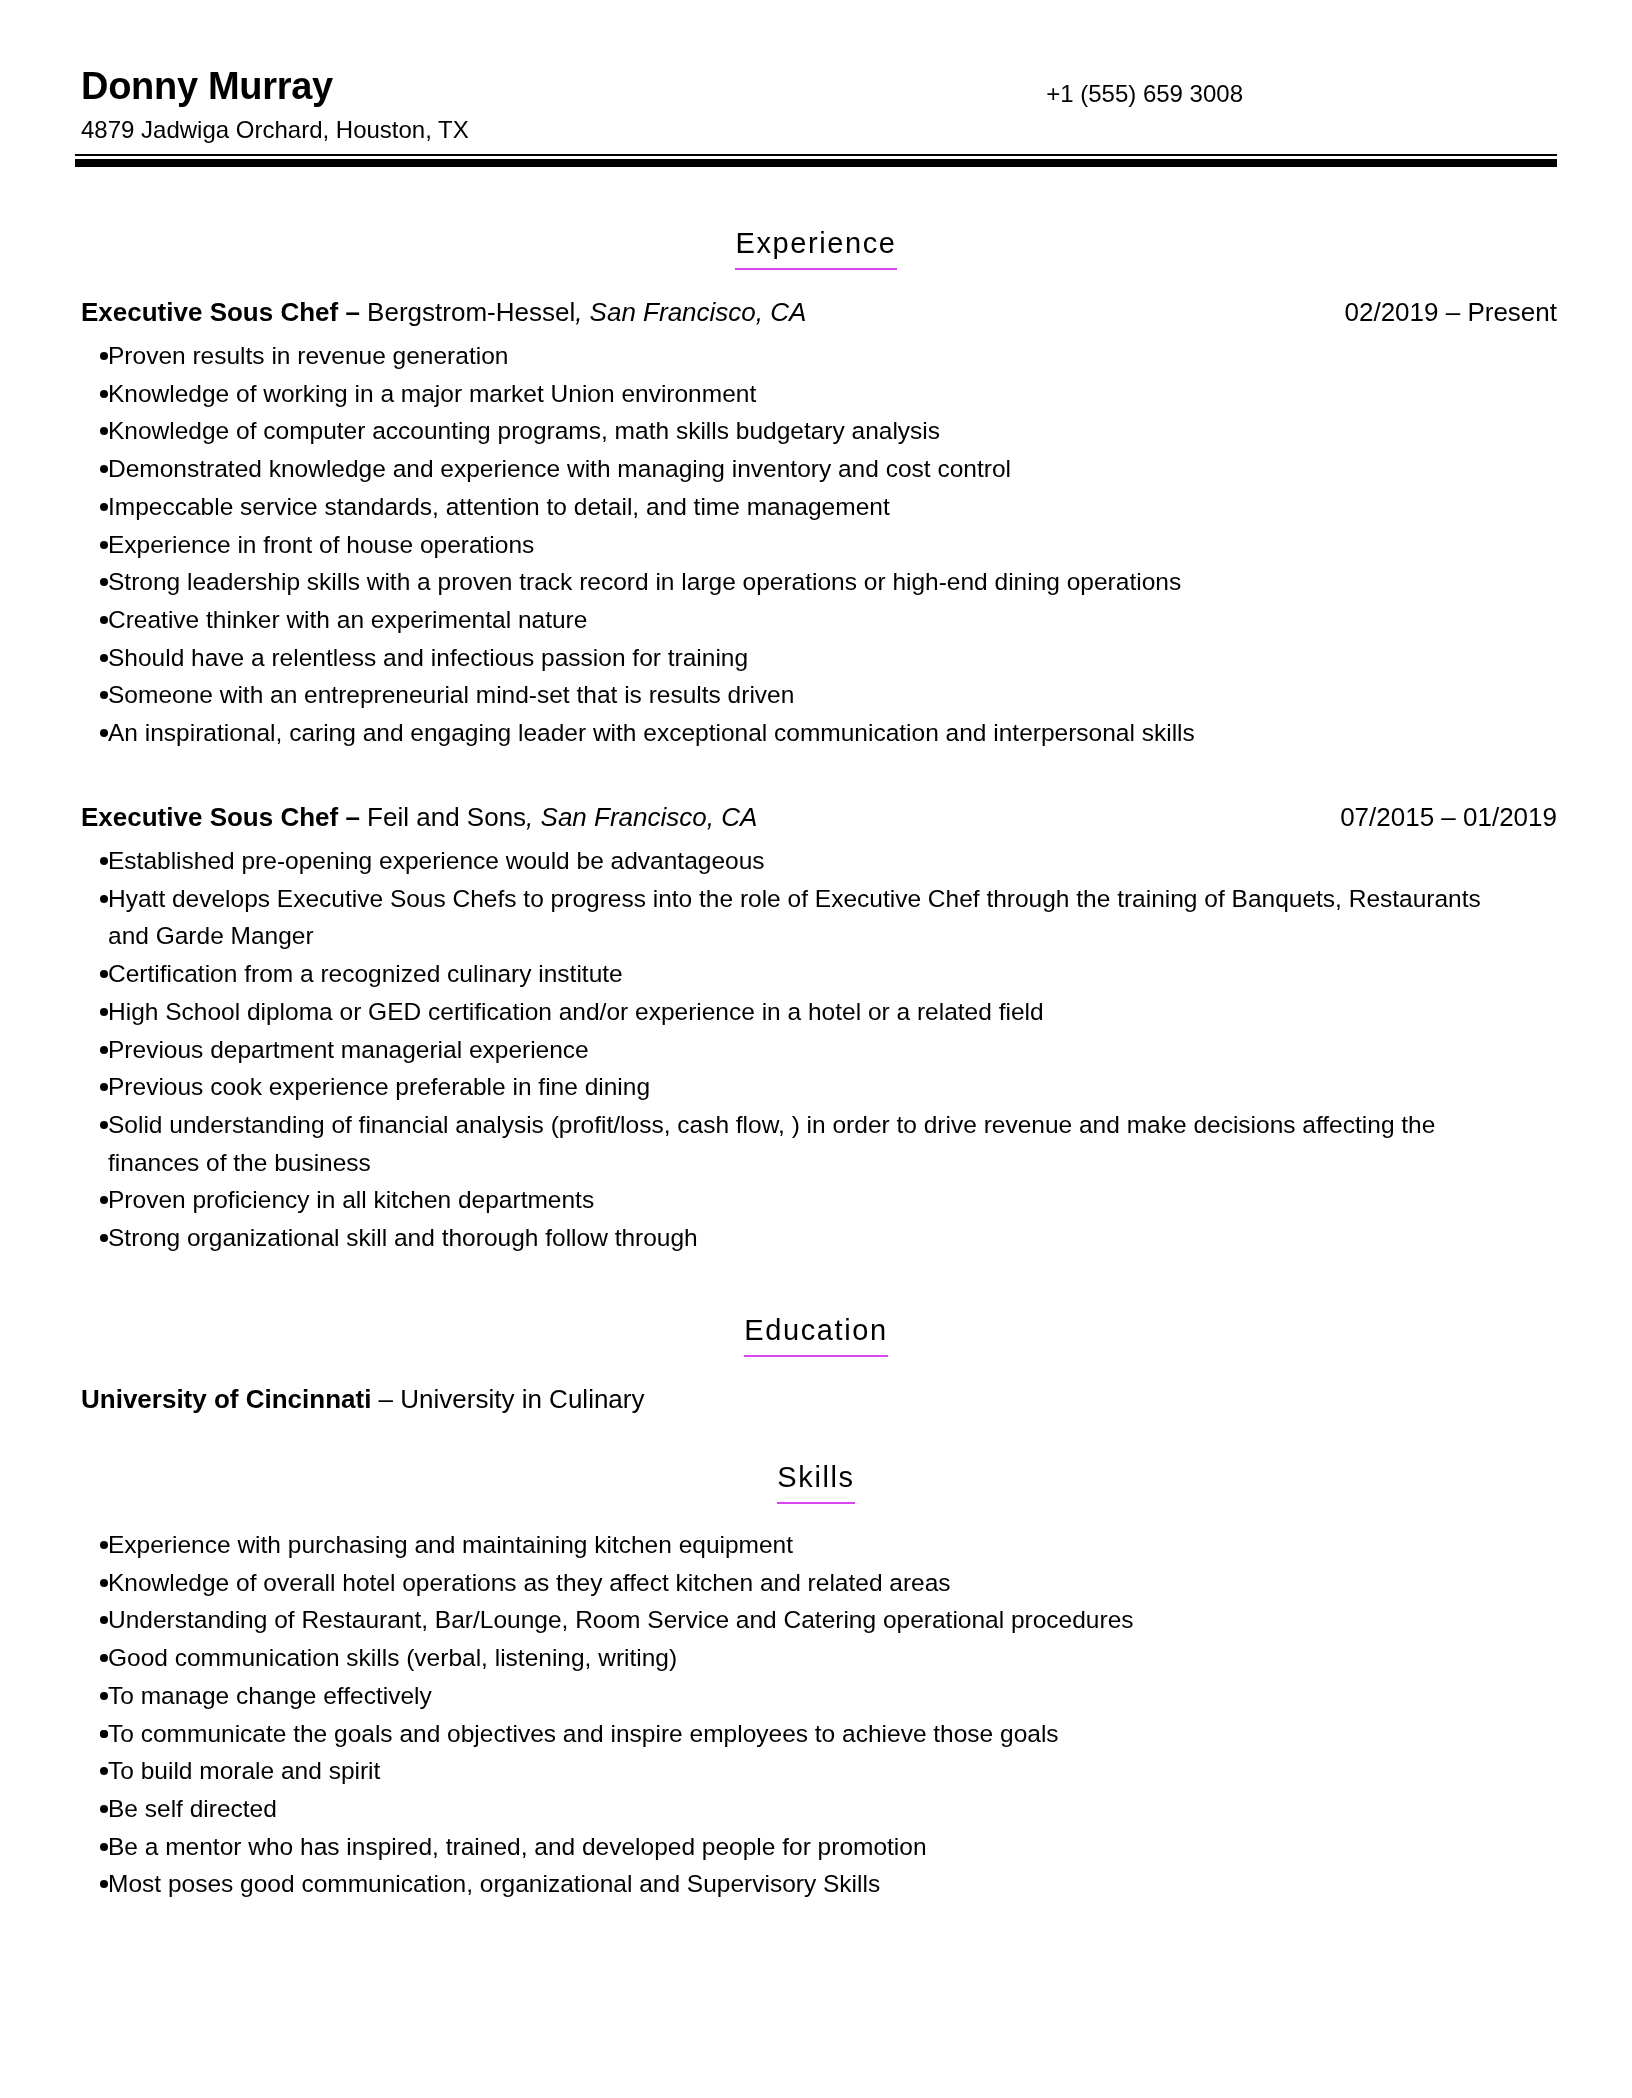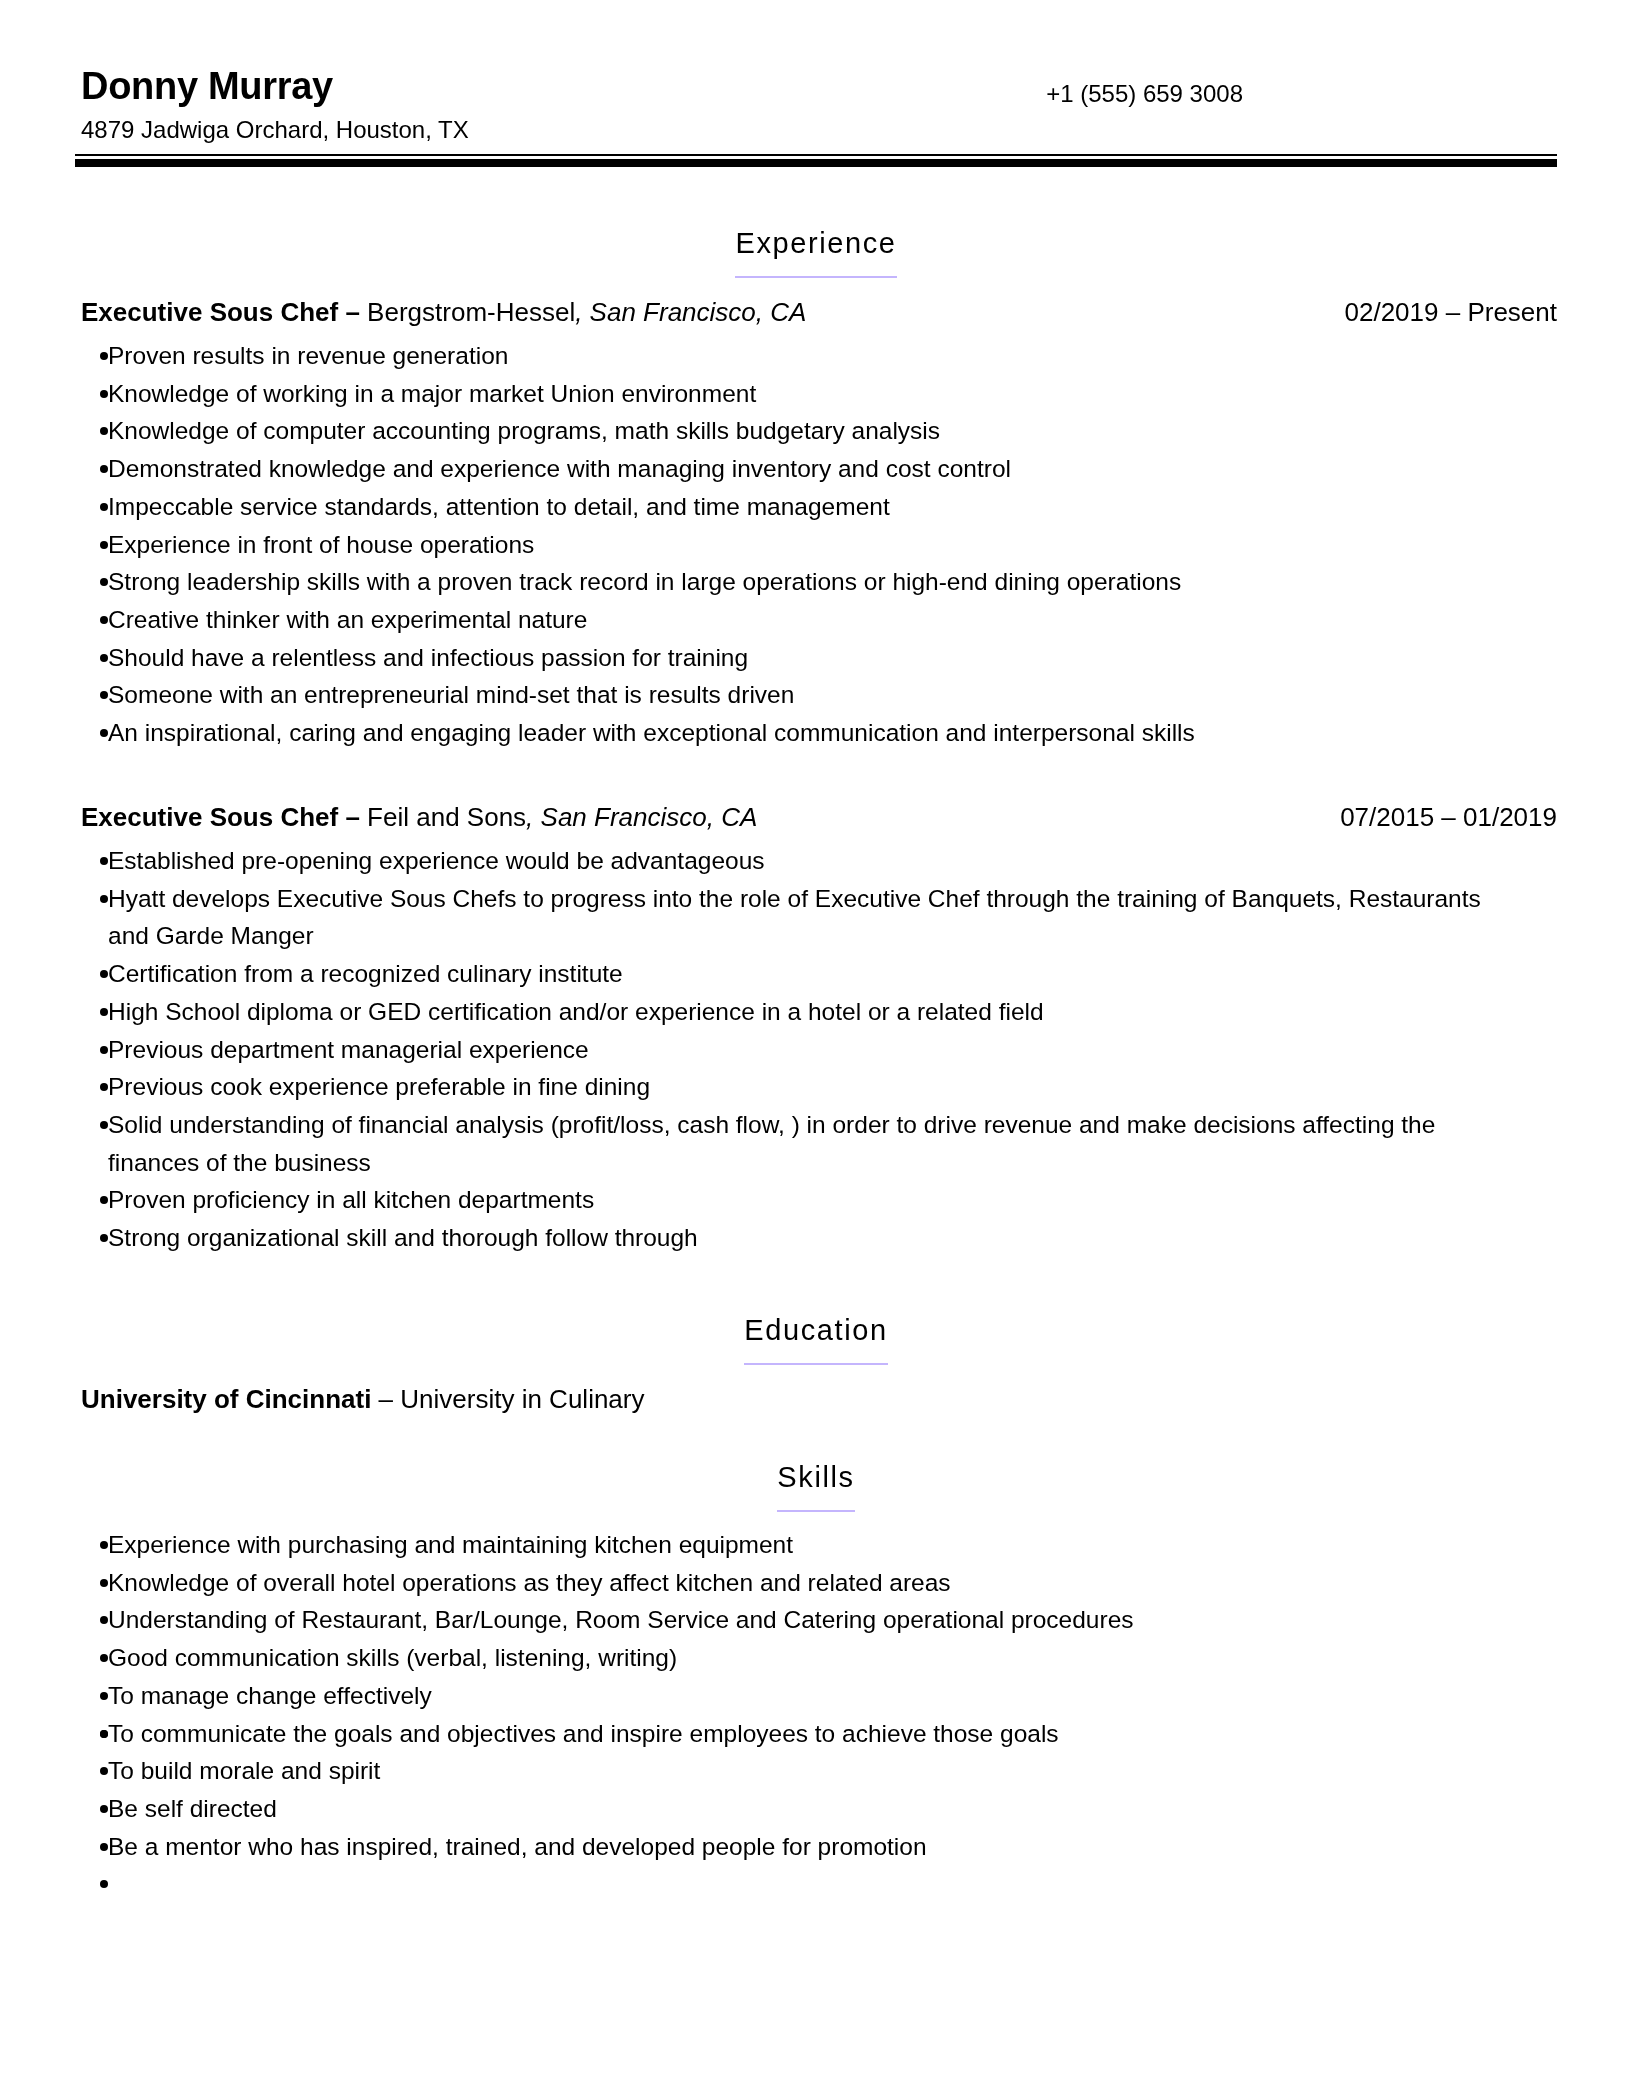--- a/index.html
+++ b/index.html
@@ -67,22 +67,22 @@
       position: absolute;
       left: 0;
       width: 1632px;
       text-align: center;
       font-size: 29px;
       line-height: 38px;
       letter-spacing: 1.6px;
     }
     .section-title span {
       display: inline-block;
-      border-bottom: 2px solid #c4b5fd;
-      padding-bottom: 14px;
+      border-bottom: 2px solid #d946ef;
+      padding-bottom: 6px;
     }
     .job-header {
       position: absolute;
       left: 81px;
       width: 1476px;
       font-size: 26px;
       line-height: 36px;
     }
     .job-header .role { font-weight: bold; }
     .job-header .loc { font-style: italic; }
@@ -189,16 +189,16 @@
     <li><span class="dot"></span><span>Experience with purchasing and maintaining kitchen equipment</span></li>
     <li><span class="dot"></span><span>Knowledge of overall hotel operations as they affect kitchen and related areas</span></li>
     <li><span class="dot"></span><span>Understanding of Restaurant, Bar/Lounge, Room Service and Catering operational procedures</span></li>
     <li><span class="dot"></span><span>Good communication skills (verbal, listening, writing)</span></li>
     <li><span class="dot"></span><span>To manage change effectively</span></li>
     <li><span class="dot"></span></li>
     <li><span class="dot"></span><span>To communicate the goals and objectives and inspire employees to achieve those goals</span></li>
     <li><span class="dot"></span><span>To build morale and spirit</span></li>
     <li><span class="dot"></span><span>Be self directed</span></li>
     <li><span class="dot"></span><span>Be a mentor who has inspired, trained, and developed people for promotion</span></li>
-    <li><span class="dot"></span></li>
+    <li><span class="dot"></span><span>Most poses good communication, organizational and Supervisory Skills</span></li>
   </ul>
 
 </div>
 
 </body></html>

